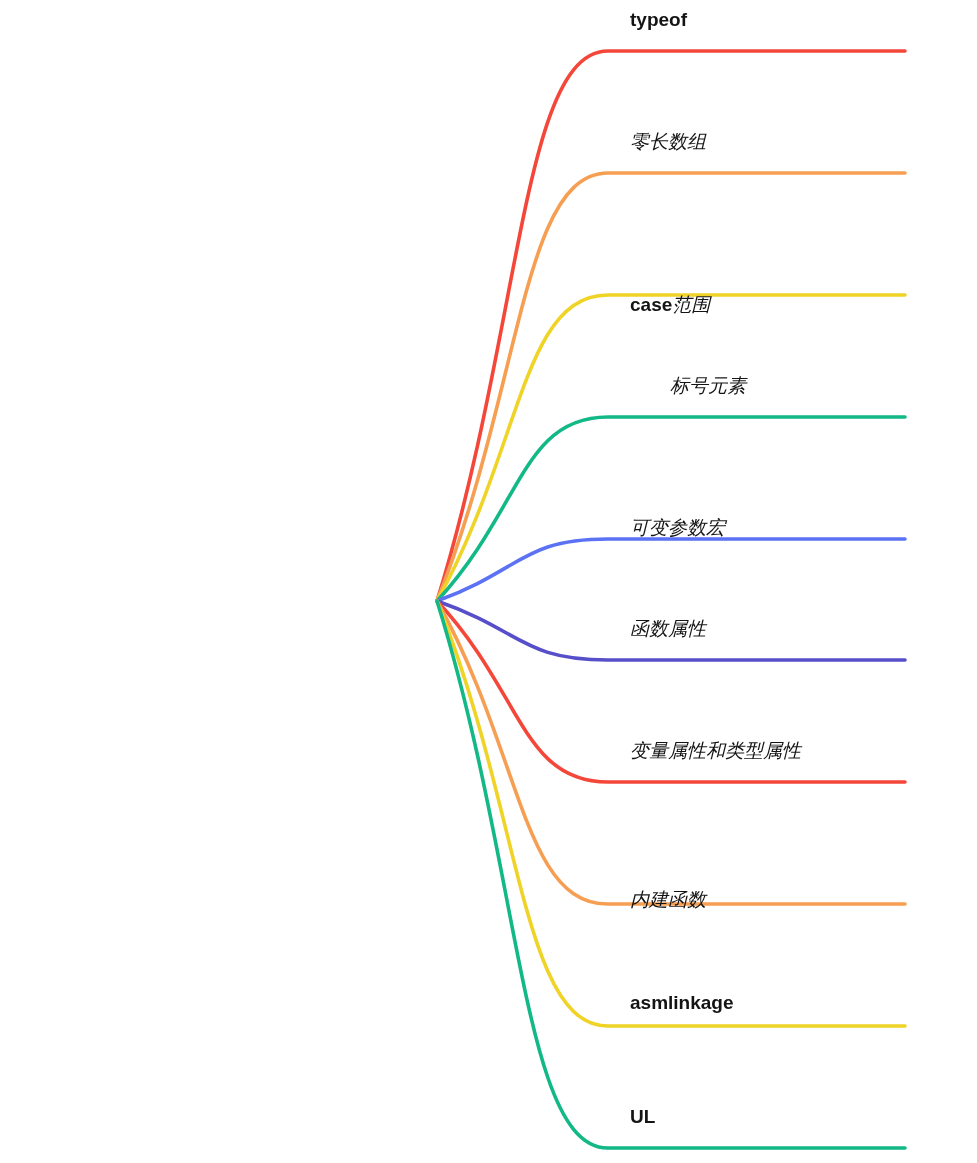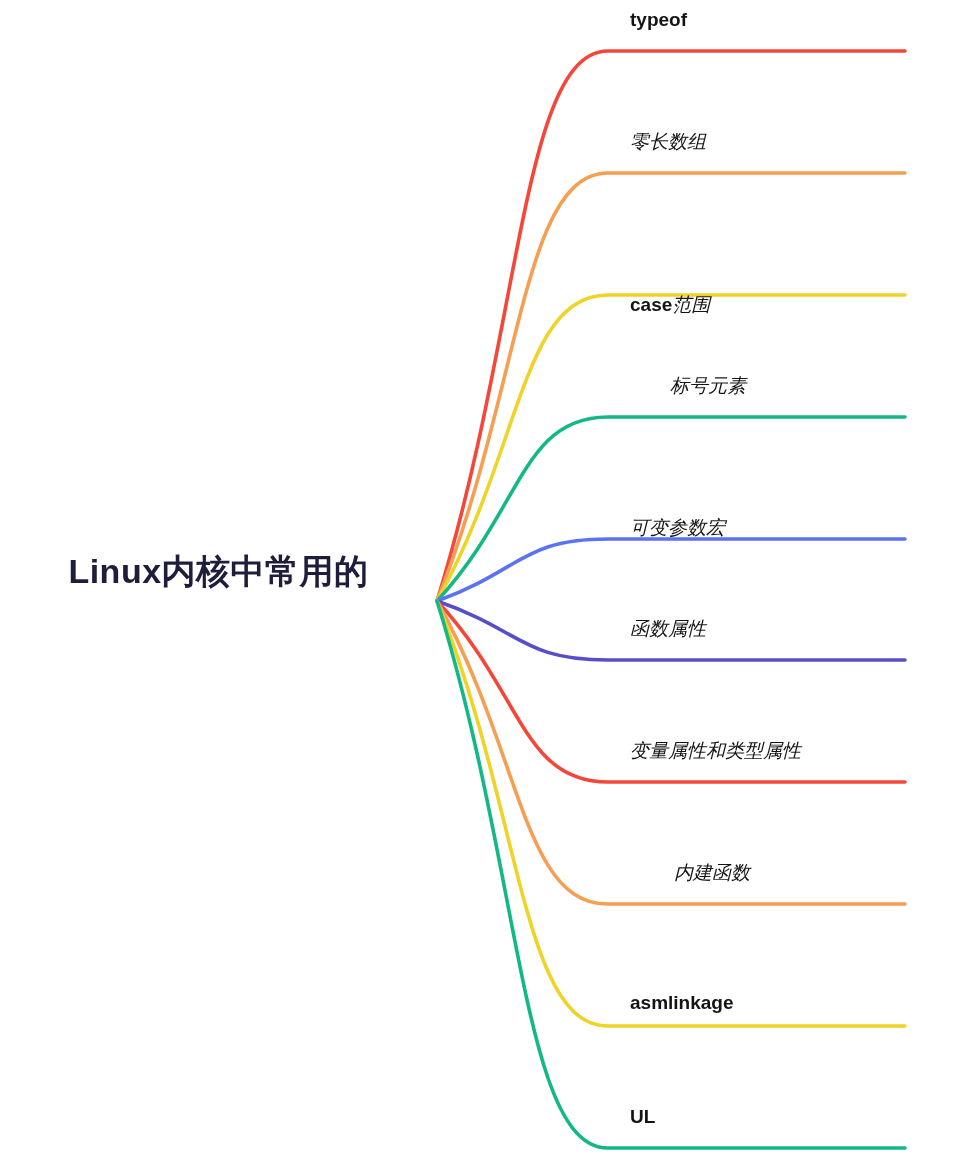--- a/index.html
+++ b/index.html
@@ -59,28 +59,27 @@
       <path d="M 437 601 C 522 509.0 522 417 608 417 L 905 417" fill="none" stroke="#12b886" stroke-width="3.6" stroke-linecap="round"></path>
       <path d="M 437 601 C 522 570.0 522 539 608 539 L 905 539" fill="none" stroke="#5b72f5" stroke-width="3.6" stroke-linecap="round"></path>
       <path d="M 437 601 C 522 630.5 522 660 608 660 L 905 660" fill="none" stroke="#574ec9" stroke-width="3.6" stroke-linecap="round"></path>
       <path d="M 437 601 C 522 691.5 522 782 608 782 L 905 782" fill="none" stroke="#f4473a" stroke-width="3.6" stroke-linecap="round"></path>
       <path d="M 437 601 C 522 752.5 522 904 608 904 L 905 904" fill="none" stroke="#f69e52" stroke-width="3.6" stroke-linecap="round"></path>
       <path d="M 437 601 C 522 813.5 522 1026 608 1026 L 905 1026" fill="none" stroke="#f0d327" stroke-width="3.6" stroke-linecap="round"></path>
       <path d="M 437 601 C 522 874.5 522 1148 608 1148 L 905 1148" fill="none" stroke="#12b886" stroke-width="3.6" stroke-linecap="round"></path>
     </svg>
 
   <div class="central-topic">
-    <div>Linux内核中常用的</div>
   </div>
 
   <div id="branches">
       <div class="branch-label" style="top: 4px;"><span class="b">typeof</span></div>
       <div class="branch-label" style="top: 126px;"><span class="r">零长数组</span></div>
       <div class="branch-label" style="top: 248px; margin-top: 41px;"><span class="b">case</span><span class="r">范围</span></div>
       <div class="branch-label" style="top: 370px; margin-left: 40px;"><span class="r">标号元素</span></div>
       <div class="branch-label" style="top: 512px;"><span class="r">可变参数宏</span></div>
       <div class="branch-label" style="top: 613px;"><span class="r">函数属性</span></div>
       <div class="branch-label" style="top: 735px;"><span class="r">变量属性和类型属性</span></div>
-      <div class="branch-label" style="top: 857px; margin-left: 44px;"><span class="r">内建函数</span></div>
+      <div class="branch-label" style="top: 884px;"><span class="r">内建函数</span></div>
       <div class="branch-label" style="top: 987px;"><span class="b">asmlinkage</span></div>
       <div class="branch-label" style="top: 1101px;"><span class="b">UL</span></div>
     </div>
 </div>
 
 </body></html>

